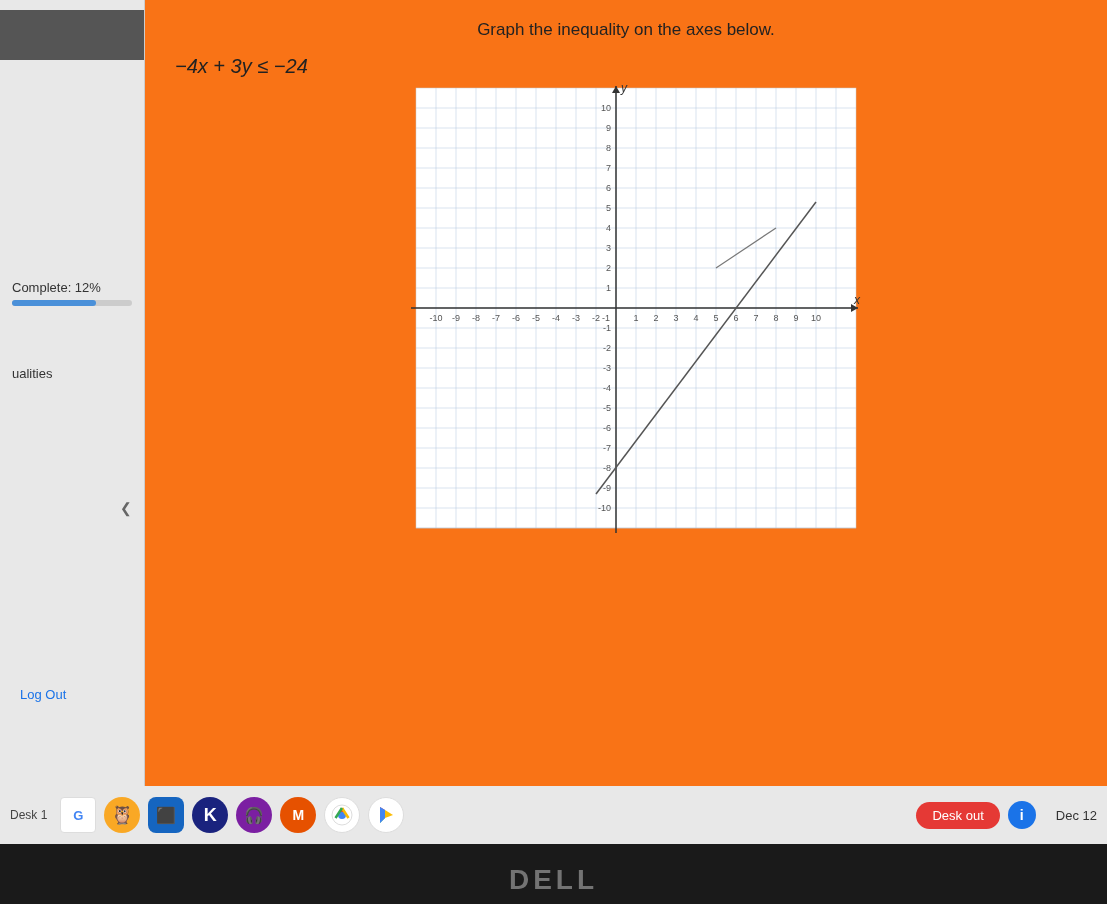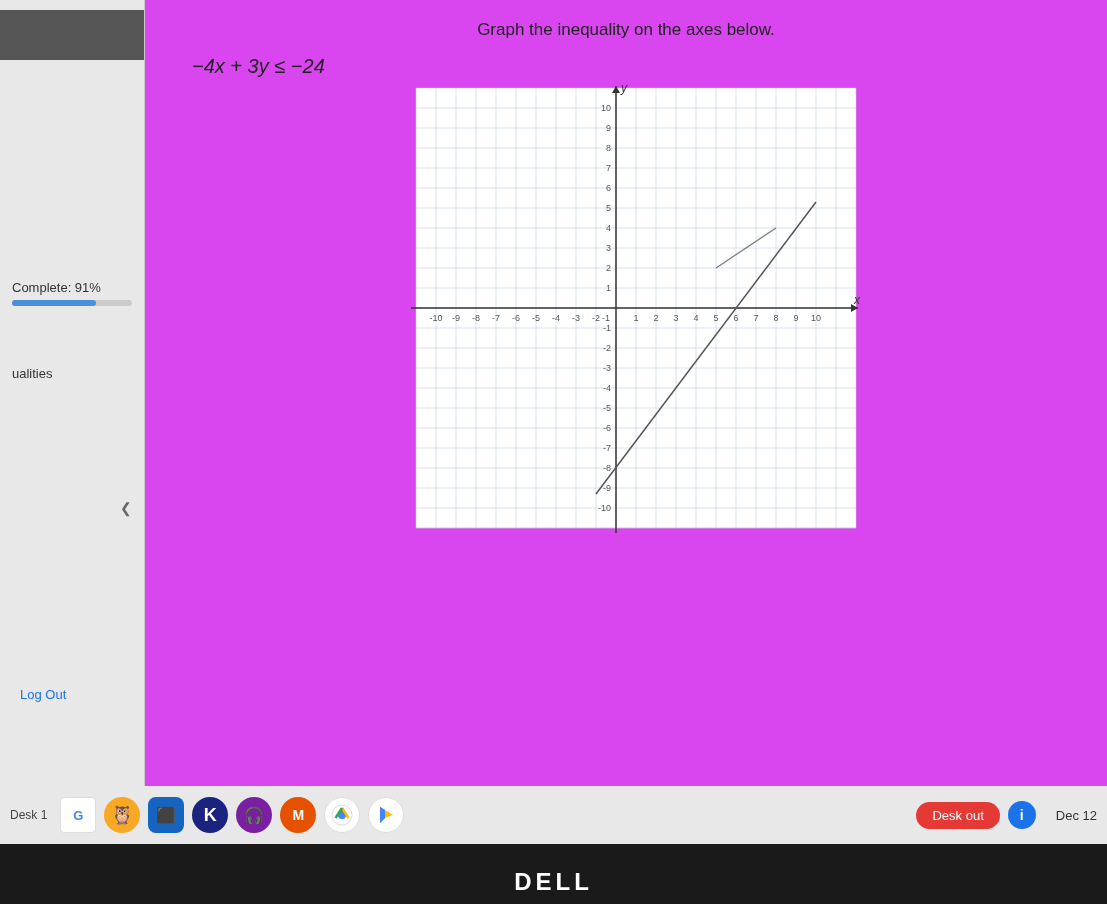--- a/index.html
+++ b/index.html
@@ -79,22 +79,22 @@
       bottom: 108px;
       left: 20px;
       font-size: 13px;
       color: #1a73e8;
       cursor: pointer;
     }
 
     
     .main-content {
       flex: 1;
-      background: #d946ef;
-      padding: 20px 47px;
+      background: #f97316;
+      padding: 20px 30px;
       overflow-y: auto;
     }
 
     .problem-title {
       font-size: 17px;
       font-weight: normal;
       text-align: center;
       margin-bottom: 15px;
       color: #222;
     }
@@ -208,23 +208,23 @@
       font-weight: bold;
     }
 
     .taskbar-date {
       font-size: 13px;
       color: #333;
       margin-left: 12px;
     }
 
     .dell-logo-text {
-      font-size: 24px;
+      font-size: 28px;
       font-weight: 900;
-      color: #ffffff;
+      color: #737373;
       letter-spacing: 4px;
     }
 
     
     .sidebar-chevron {
       position: absolute;
       left: 120px;
       top: 500px;
       font-size: 14px;
       color: #666;
@@ -232,21 +232,21 @@
     }
   </style>
 </head>
 <body>
 
 <div class="screen">
 
   <div class="sidebar">
     <div class="sidebar-logo"></div>
     <div class="progress-section">
-      <div class="progress-label">Complete: 91%</div>
+      <div class="progress-label">Complete: 12%</div>
       <div class="progress-bar-bg">
         <div class="progress-bar-fill"></div>
       </div>
     </div>
     <div class="sidebar-nav-item">ualities</div>
   </div>
 
   <div class="main-content">
     <div class="problem-title">Graph the inequality on the axes below.</div>
     <div class="inequality">

